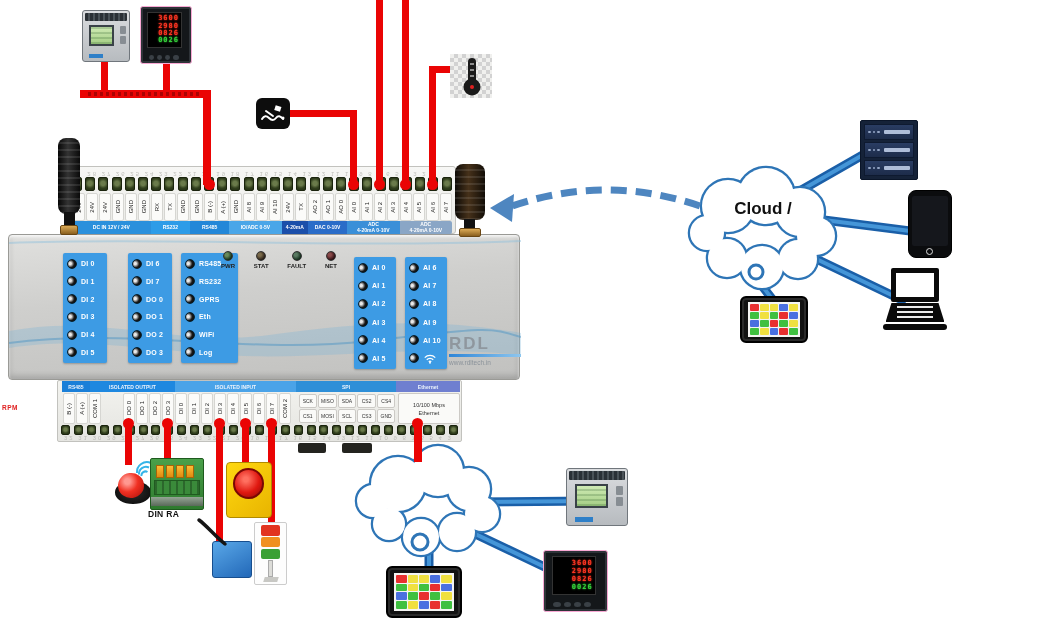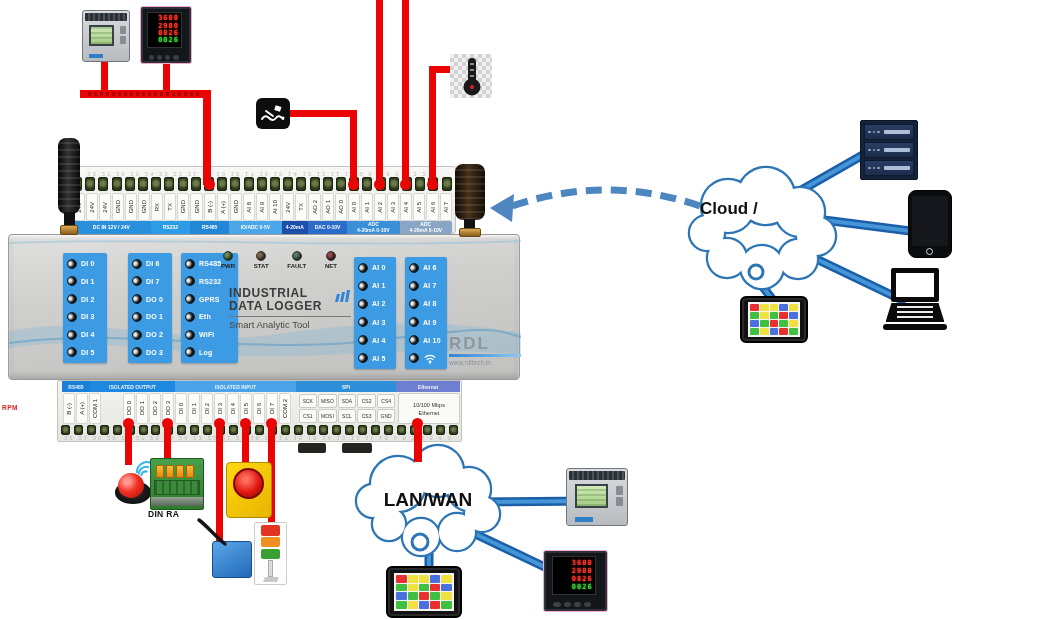--- a/index.html
+++ b/index.html
@@ -5,21 +5,21 @@
   html,body{margin:0;padding:0;background:#fff;}
   #stage{position:relative;width:1041px;height:620px;background:#fff;overflow:hidden;
          font-family:"Liberation Sans",sans-serif;}
   .abs{position:absolute;}
   [data-interactable]{box-sizing:border-box;}
 
   
   #overlay{position:absolute;left:0;top:0;z-index:1;}
 
   
-  #cs-text{left:700px;top:196px;width:126px;text-align:left;font-weight:bold;font-size:17px;color:#101010;line-height:1.55;z-index:2;}
+  #cs-text{left:700px;top:196px;width:126px;text-align:center;font-weight:bold;font-size:17px;color:#101010;line-height:1.55;z-index:2;}
   #lw-text{left:366px;top:489px;width:124px;text-align:center;font-weight:bold;font-size:19px;color:#101010;z-index:2;}
 
   
   #top-strip{left:68px;top:166px;width:388px;height:68px;background:linear-gradient(#f7f7f5,#e9e9e5);
              border:1px solid #c2c2be;border-radius:3px;z-index:3;}
   #top-ruler{top:1px;height:9px;left:6px;right:6px;font-size:6px;color:#aaaaa4;transform:scaleY(-1);
              letter-spacing:2px;overflow:hidden;white-space:nowrap;text-align:center;opacity:.7;}
   #top-screws{top:10px;left:3px;right:3px;height:15px;display:flex;justify-content:space-between;position:absolute;}
   .screw{width:10px;height:14px;border-radius:2px;border:1px solid #1a230d;
          background:radial-gradient(circle at 50% 45%,#6a7a4a 0 28%,#32401e 62%,#222e12);}
@@ -240,21 +240,20 @@
     </g>
     <g data-interactable="false">
       <path d="M700 206 Q 606 174 512 206" stroke="#4e86c0" stroke-width="7" stroke-dasharray="16 9" fill="none"></path>
       <polygon points="490,208 514,194 512,222" fill="#4e86c0"></polygon>
     </g>
   </svg>
 
   <div class="abs" id="cs-text" data-interactable="false">
     <div data-interactable="false">Cloud /</div>
   </div>
-  <div class="abs" id="lw-text" data-interactable="false">LAN/WAN</div>
 
   <div class="abs" id="top-strip" data-interactable="false">
     <div class="abs" id="top-ruler" data-interactable="false">28 27 26 25 24 23 22 21 20 19 18 17 16 15 14 13 12 11 10 9 8 7 6 5 4 3 2 1</div>
     <div id="top-screws" data-interactable="false">
         <div class="screw" data-interactable="false"></div>
         <div class="screw" data-interactable="false"></div>
         <div class="screw" data-interactable="false"></div>
         <div class="screw" data-interactable="false"></div>
         <div class="screw" data-interactable="false"></div>
         <div class="screw" data-interactable="false"></div>
@@ -553,35 +552,20 @@
         </div>
         <div class="sled" data-interactable="false">
           <div class="sl-lamp" data-interactable="false"></div>
           <div class="sl-lab" data-interactable="false">FAULT</div>
         </div>
         <div class="sled" data-interactable="false">
           <div class="sl-lamp" data-interactable="false"></div>
           <div class="sl-lab" data-interactable="false">NET</div>
         </div>
       </div>
-    <div id="brand" data-interactable="false">
-      <div class="b1" data-interactable="false">INDUSTRIAL</div>
-      <span id="brand-flag" data-interactable="false">
-        <svg width="17" height="13" viewBox="0 0 17 13">
-            <g fill="#2e86d8">
-              <polygon points="1,12 4,12 6,4 3,4"></polygon>
-              <polygon points="6,12 9,12 11,2 8,2"></polygon>
-              <polygon points="11,12 14,12 16,0 13,0"></polygon>
-            </g>
-          </svg>
-      </span>
-      <div class="b2" data-interactable="false">DATA LOGGER</div>
-      <hr id="brand-sep" data-interactable="false">
-      <div class="b3" data-interactable="false">Smart Analytic Tool</div>
-    </div>
     <div id="rdl" data-interactable="false">
       <div class="rdl-text" data-interactable="false">RDL</div>
       <div class="rdl-bar" data-interactable="false"></div>
       <div class="rdl-web" data-interactable="false">www.rdltech.in</div>
     </div>
   </div>
 
   <div class="abs" id="bottom-strip" data-interactable="false">
     <div id="bottom-groups" data-interactable="false">
         <div class="bgroup" data-interactable="false" style="width: 28px; background: rgb(26, 127, 216);">RS485</div>

